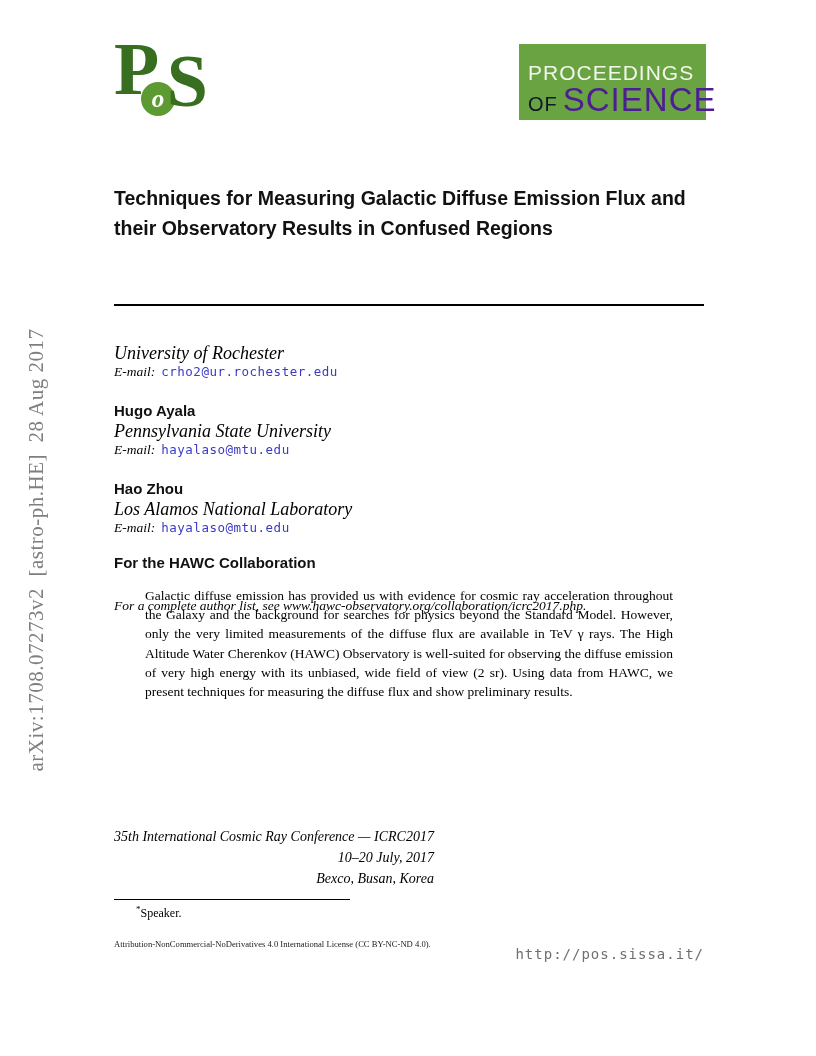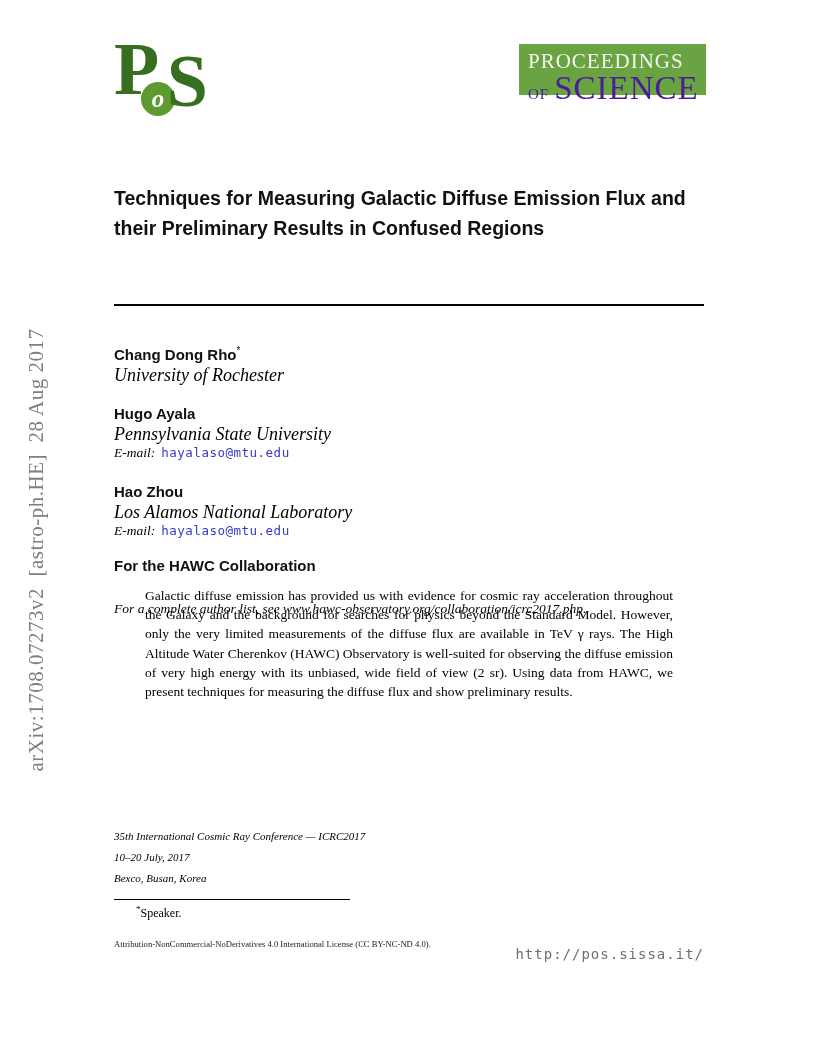--- a/index.html
+++ b/index.html
@@ -57,34 +57,34 @@
     color: #ffffff; font-size: 25px; font-weight: bold;
     font-style: italic; line-height: 34px;
   }
 
   
   .pos-banner {
     position: absolute;
     left: 519px;
     top: 44px;
     width: 187px;
-    height: 51px;
+    height: 76px;
     background: #6aa342;
     color: #ffffff;
-    font-family: Liberation Serif, serif;
-    padding: 5px 9px 5px 9px;
+    font-family: Liberation Sans, sans-serif;
+    padding: 17px 9px 5px 9px;
   }
   .banner-line1 {
     font-size: 21px;
     letter-spacing: 1px;
     line-height: 24px;
     color: #f2f7ec;
   }
   .banner-line2 { line-height: 30px; white-space: nowrap; }
-  .banner-of { font-size: 15px; letter-spacing: 1px; color: #4c1d95; margin-right: 5px; }
+  .banner-of { font-size: 20px; letter-spacing: 1px; color: #0f172a; margin-right: 5px; }
   .banner-science { font-size: 33px; letter-spacing: 1px; color: #4c1d95; text-align: center; }
 
   
   .paper-title {
     position: absolute;
     left: 114px;
     top: 183px;
     width: 600px;
     font-family: "Liberation Sans", sans-serif;
     font-weight: bold;
@@ -160,22 +160,23 @@
     line-height: 19.2px;
     text-align: justify;
   }
 
   
   .conference {
     position: absolute;
     left: 114px;
     top: 826px;
     font-style: italic;
-    font-size: 11px;
+    font-size: 14px;
     line-height: 21px;
+    text-align: right;
   }
 
   
   .footnote-rule {
     position: absolute;
     left: 114px;
     top: 899px;
     width: 236px;
     border-top: 1px solid #000000;
   }
@@ -223,28 +224,30 @@
     <span class="logo-s">S</span>
   </div>
 
   <div class="pos-banner">
     <div class="banner-line1">PROCEEDINGS</div>
     <div class="banner-line2">
       <span class="banner-of">OF</span><span class="banner-science">SCIENCE</span>
     </div>
   </div>
 
-  <div class="paper-title">Techniques for Measuring Galactic Diffuse Emission Flux and their Preliminary Results in Confused Regions</div>
+  <div class="paper-title">Techniques for Measuring Galactic Diffuse Emission Flux and their Observatory Results in Confused Regions</div>
   <div class="title-rule"></div>
 
   <div class="authors">
 
     <div class="author-block">
-      <div class="author-name"><span>Chang Dong Rho</span><sup>*</sup></div>
       <div class="author-affil">University of Rochester</div>
+      <div class="author-email">
+        <span class="email-label">E-mail:</span><a class="email-link">crho2@ur.rochester.edu</a>
+      </div>
     </div>
 
     <div class="author-block">
       <div class="author-name"><span>Hugo Ayala</span><sup></sup></div>
       <div class="author-affil">Pennsylvania State University</div>
       <div class="author-email">
         <span class="email-label">E-mail:</span><a class="email-link">hayalaso@mtu.edu</a>
       </div>
     </div>
 

